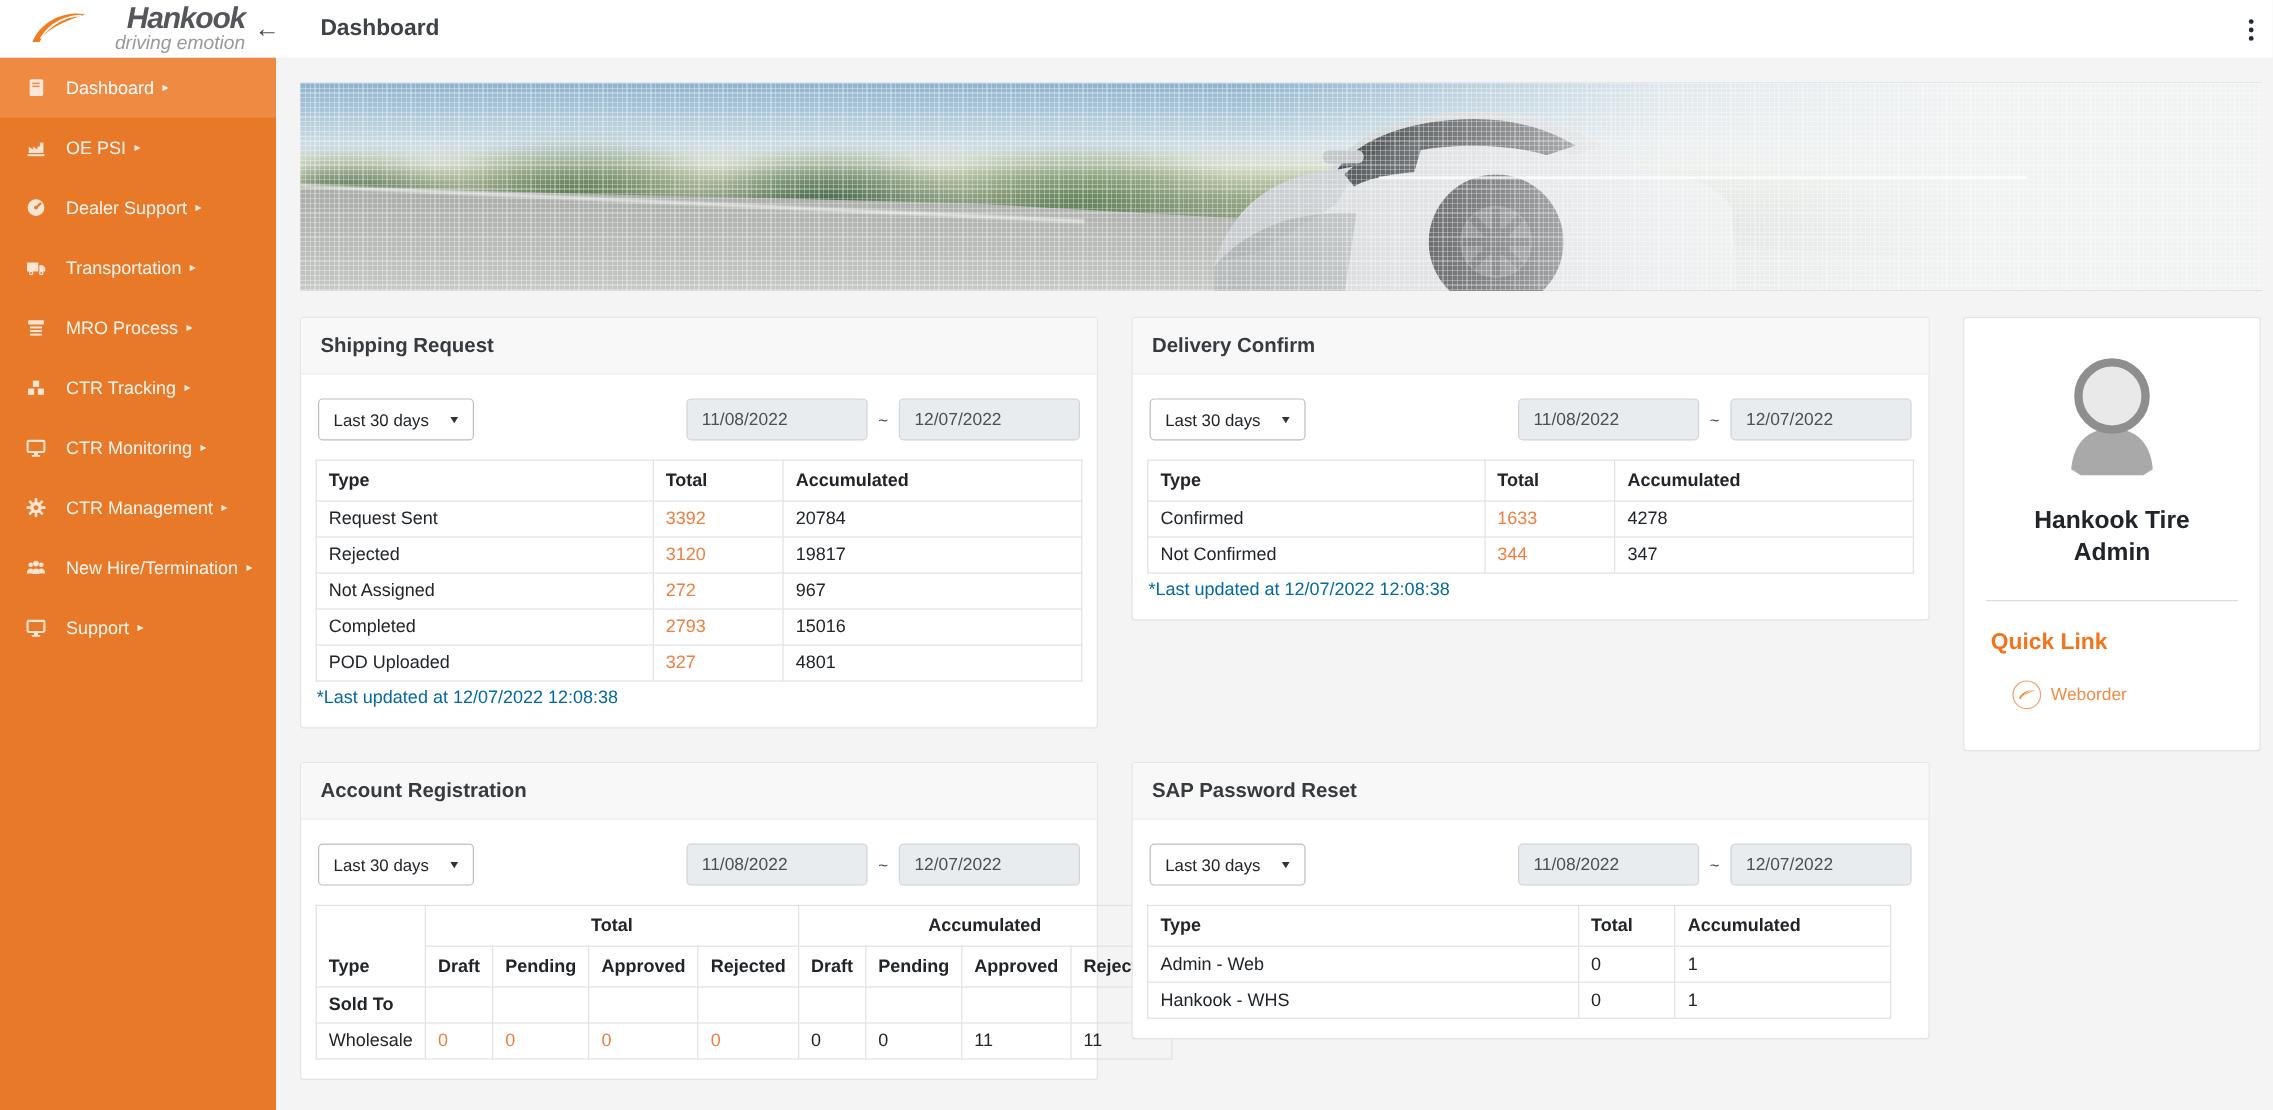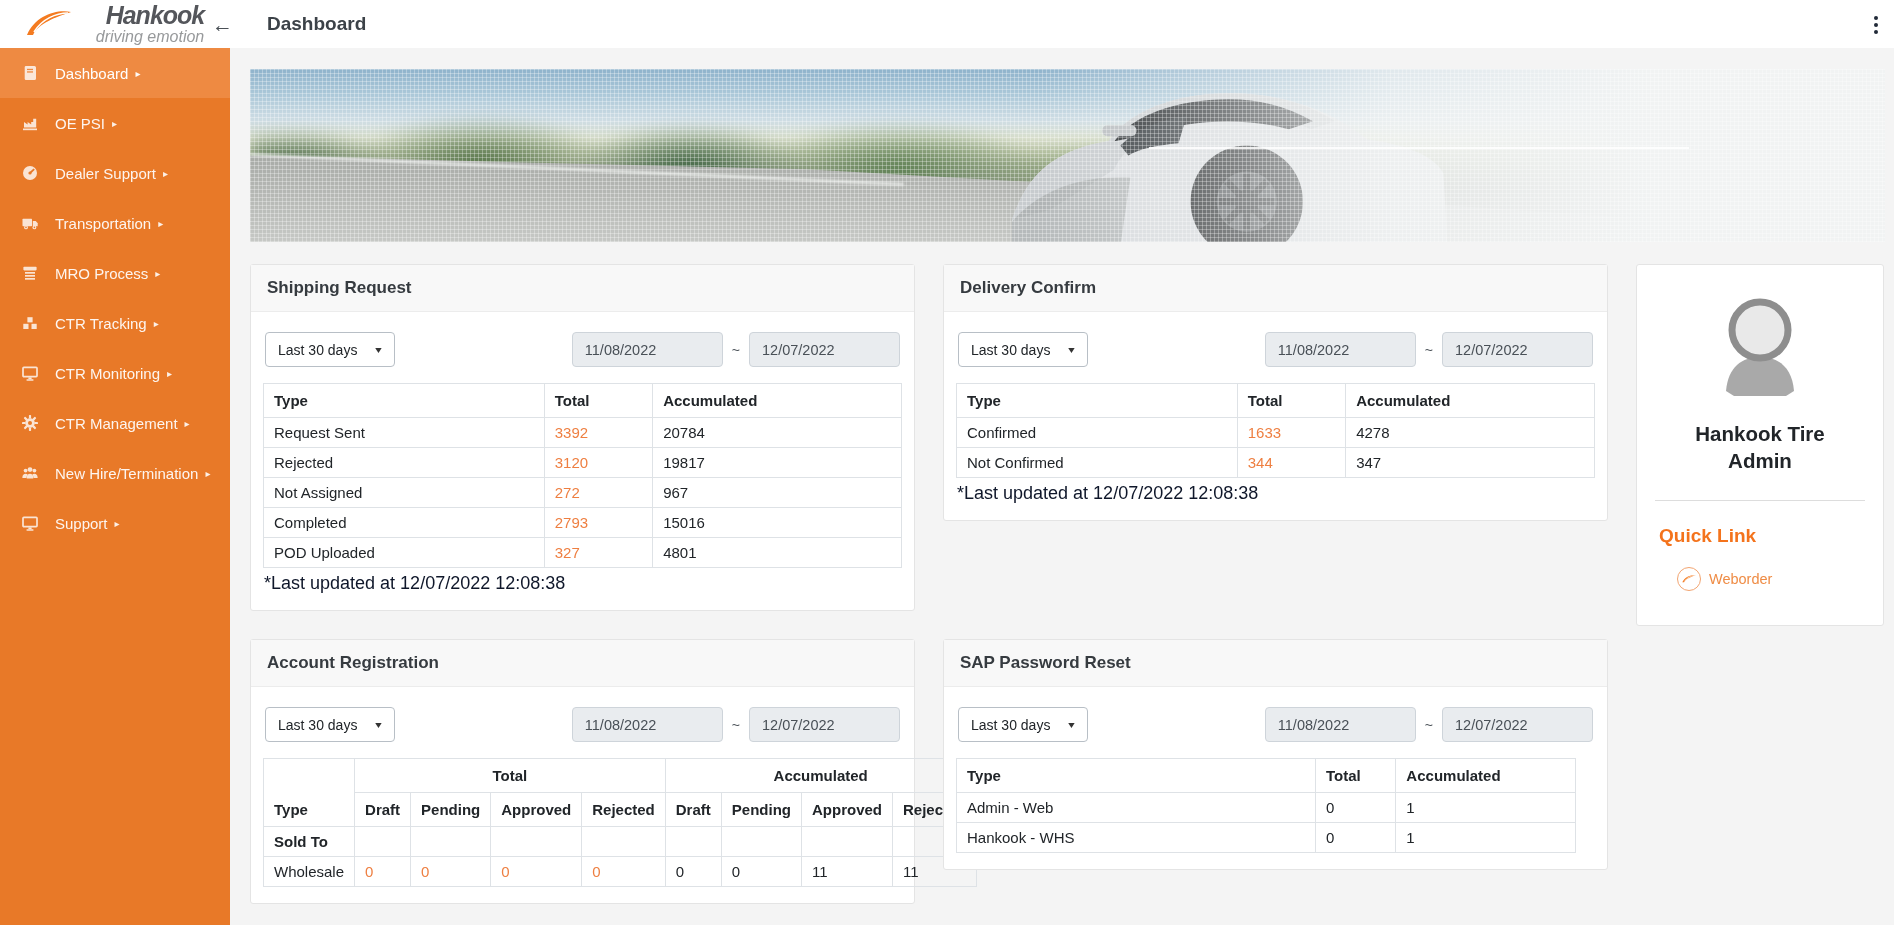--- a/index.html
+++ b/index.html
@@ -62,21 +62,21 @@
   .controls .spacer { flex:1; }
   .date-input { width:151px; height:35px; background:#e9ecef; border:1px solid #ced4da; border-radius:4px; color:#495057; font-size:14.5px; padding:15px 12px; font-family:inherit; }
   .tilde { margin:0 9px; color:#495057; font-size:14px; }
 
   
   table { border-collapse:collapse; width:100%; font-size:15px; color:#212529; }
   th,td { border:1px solid #dee2e6; padding:6px 10px; text-align:left; vertical-align:middle; white-space:nowrap; }
   thead th { font-weight:bold; padding:8px 10px; }
   td.val-orange { color:#ee7f41; }
   td.group-label, th.group-label { font-weight:bold; }
-  .note { font-size:18px; color:#0f172a; margin:5px 0 0 1px; }
+  .note { font-size:15px; color:#0369a1; margin:5px 0 0 1px; }
   .acc-table th.grp { text-align:center; }
   .acc-table th.type-h { vertical-align:bottom; }
   .sap-table { width:97%; }
   .sr-table col.c1{width:44%} .sr-table col.c2{width:17%} .sr-table col.c3{width:39%}
   .sap-table col.c1{width:58%} .sap-table col.c2{width:13%} .sap-table col.c3{width:29%}
 
   
   .profile { text-align:center; padding:30px 14px 28px 14px; }
   .avatar { width:88px; height:104px; margin:0 auto; display:block; }
   .profile-name { font-size:20.5px; font-weight:600; color:#212529; line-height:1.3; margin:22px auto 0 auto; max-width:175px; }

